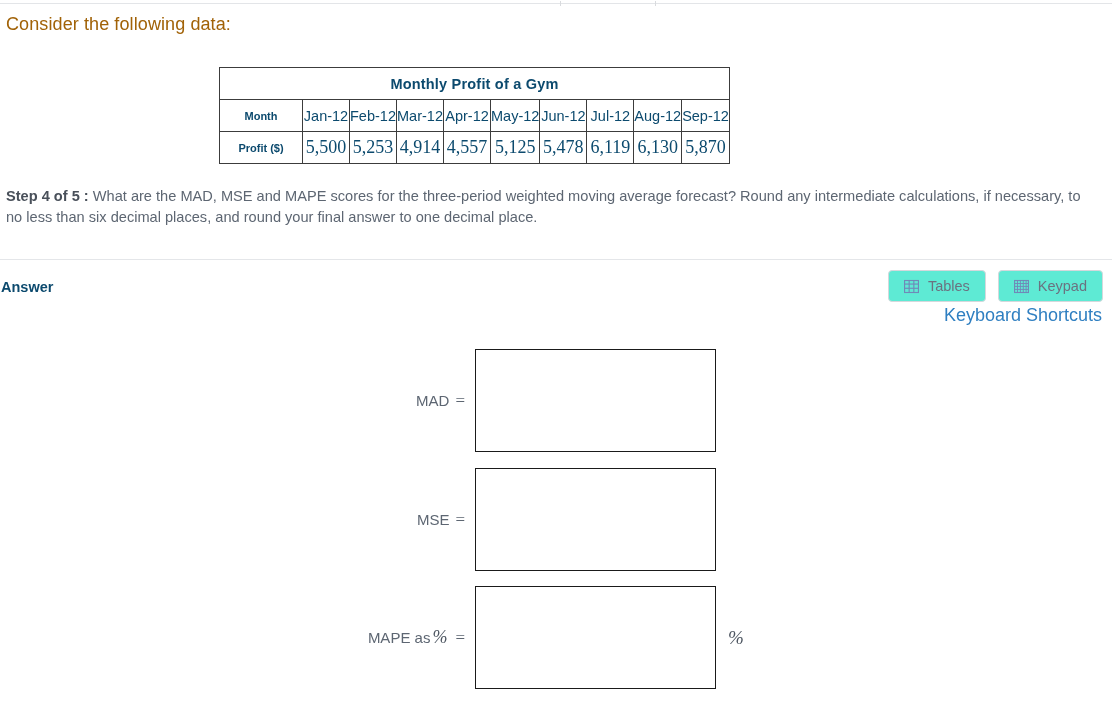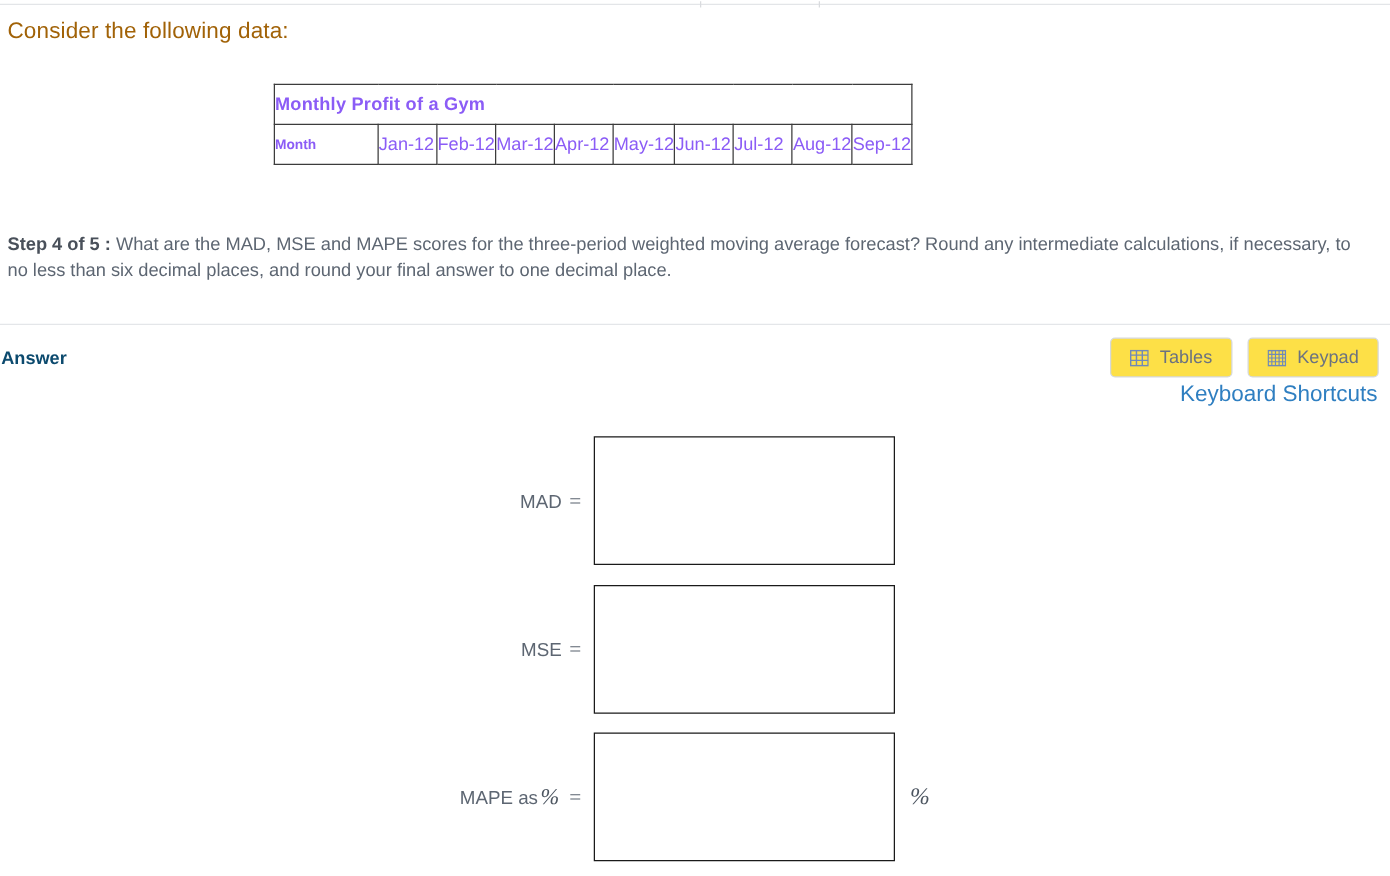--- a/index.html
+++ b/index.html
@@ -47,23 +47,23 @@
     position: absolute;
     left: 219px; top: 67px;
   }
   table.data-table {
     border-collapse: collapse;
     border: 1px solid #3c3c3c;
   }
   table.data-table th,
   table.data-table td {
     border: 1px solid #3c3c3c;
-    text-align: left;
+    text-align: center;
     vertical-align: middle;
-    color: #8b5cf6;
+    color: #0c4a6e;
     padding: 0;
   }
   td.tbl-title {
     height: 31px;
     font-family: "Liberation Sans", sans-serif;
     font-weight: bold;
     font-size: 14.5px;
     color: #3a3a3a;
     letter-spacing: .2px;
   }
@@ -128,21 +128,21 @@
     gap: 12px;
   }
   .tool-btn {
     display: flex;
     align-items: center;
     gap: 9px;
     height: 32px;
     padding: 0 15px;
     border: 1px solid #d5d8dc;
     border-radius: 4px;
-    background: #fde047;
+    background: #5eead4;
     color: #6b7280;
     font-size: 14.5px;
     cursor: pointer;
     box-sizing: border-box;
   }
   .tool-btn svg { display: block; }
 
   .kbd-shortcuts {
     position: absolute;
     right: 10px; top: 305px;
@@ -228,20 +228,32 @@
         <td class="monthcell">Jan-12</td>
         <td class="monthcell">Feb-12</td>
         <td class="monthcell">Mar-12</td>
         <td class="monthcell">Apr-12</td>
         <td class="monthcell">May-12</td>
         <td class="monthcell">Jun-12</td>
         <td class="monthcell">Jul-12</td>
         <td class="monthcell">Aug-12</td>
         <td class="monthcell">Sep-12</td>
       </tr>
+      <tr>
+        <td class="rowhead">Profit ($)</td>
+        <td class="valcell">5,500</td>
+        <td class="valcell">5,253</td>
+        <td class="valcell">4,914</td>
+        <td class="valcell">4,557</td>
+        <td class="valcell">5,125</td>
+        <td class="valcell">5,478</td>
+        <td class="valcell">6,119</td>
+        <td class="valcell">6,130</td>
+        <td class="valcell">5,870</td>
+      </tr>
     </tbody>
   </table>
 </div>
 
 <div class="question">
   <span class="step">Step 4 of 5 :</span>
   <span>What are the MAD, MSE and MAPE scores for the three-period weighted moving average forecast? Round any intermediate calculations, if necessary, to no less than six decimal places, and round your final answer to one decimal place.</span>
 </div>
 
 <div class="answer-divider"></div>

